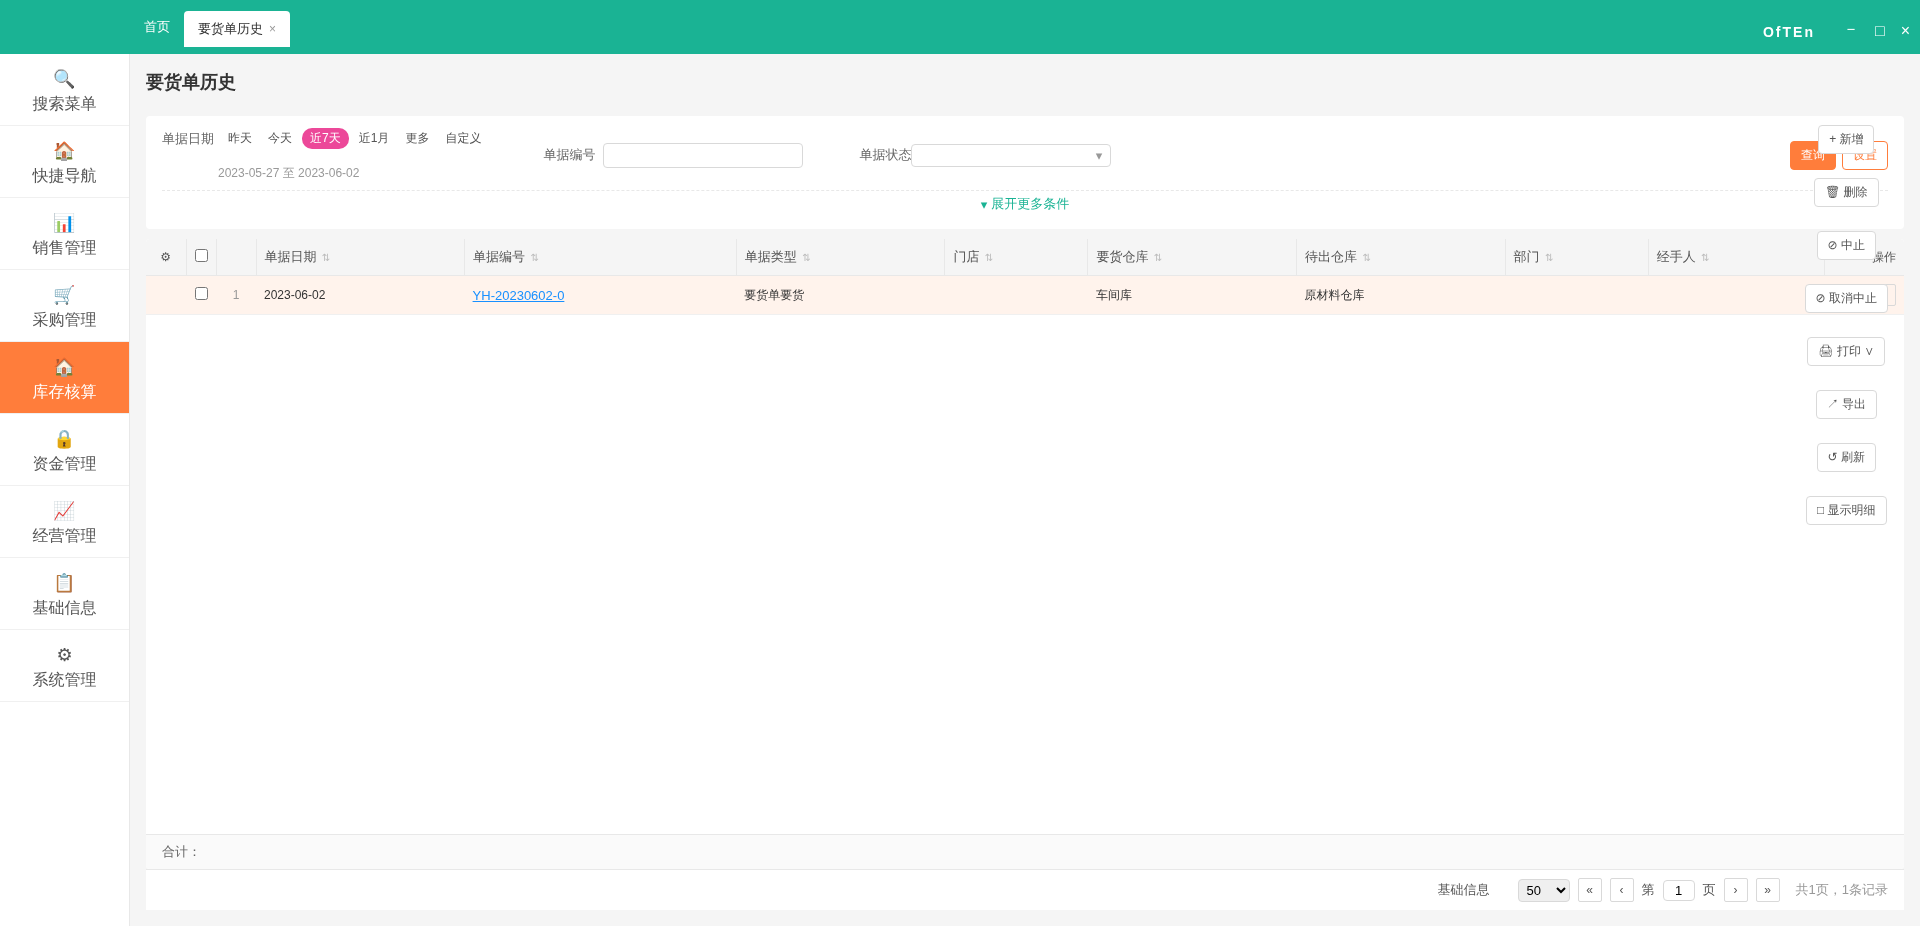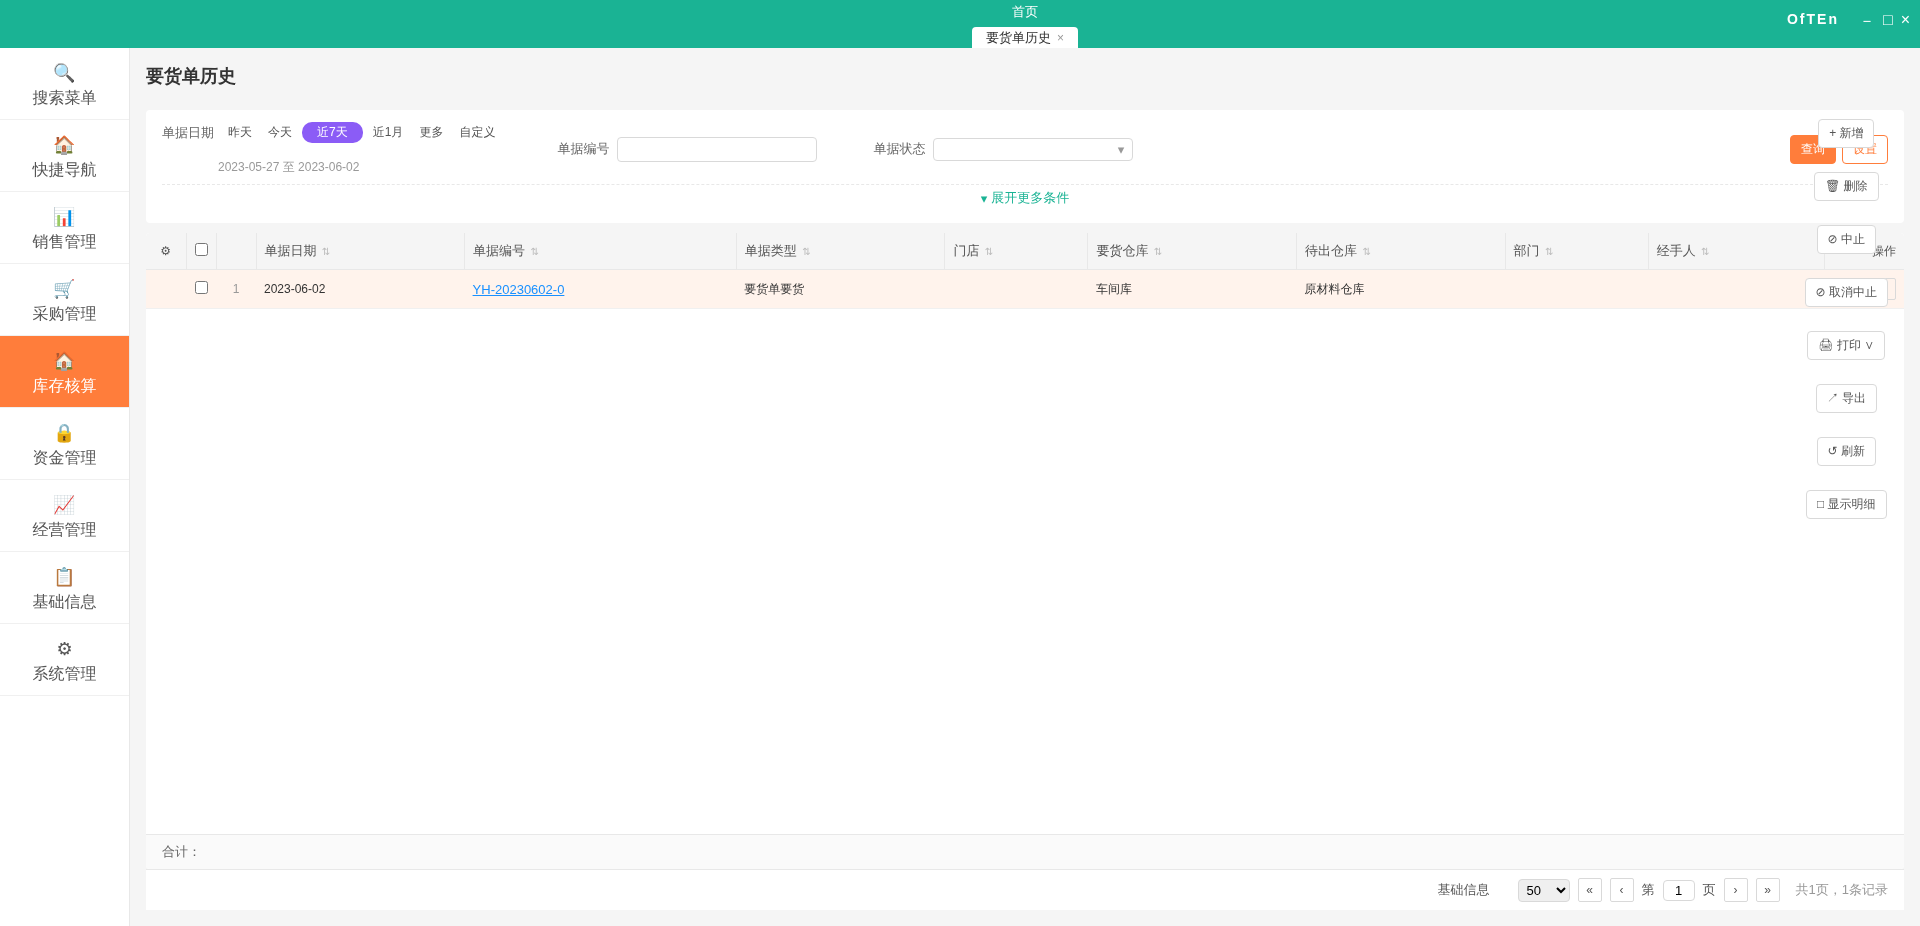--- a/index.html
+++ b/index.html
@@ -1,28 +1,27 @@
 <!DOCTYPE html>
 <html><head>
   <meta charset="utf-8">
   <style>
     * { box-sizing: border-box; margin: 0; padding: 0; font-family: 'Microsoft YaHei', Arial, sans-serif; font-size: 13px; }
     body { display: flex; flex-direction: column; height: 926px; overflow: hidden; background: #f0f2f5; }
 
     
     .top-bar {
-      height: 48px;
+      height: 54px;
       background: #1ab394;
       display: flex;
       align-items: center;
       padding: 0 0 0 130px;
       color: white;
       flex-shrink: 0;
       position: relative;
-      flex-direction: column;
     }
     .top-bar-tab {
       display: inline-flex;
       align-items: center;
       height: 40px;
       padding: 0 14px;
       cursor: pointer;
       font-size: 13px;
       color: white;
     }
@@ -36,25 +35,25 @@
     }
     .top-bar-tab .close-icon {
       margin-left: 6px;
       font-size: 12px;
       cursor: pointer;
       color: #999;
     }
     .top-bar-right {
       position: absolute;
       right: 10px;
-      top: 11px;
+      top: 0;
       height: 40px;
       display: flex;
-      align-items: flex-start;
-      gap: 8px;
+      align-items: flex-end;
+      gap: 16px;
       color: white;
       font-size: 12px;
     }
 
     
     .main-layout {
       display: flex;
       flex: 1;
       overflow: hidden;
     }
@@ -116,24 +115,24 @@
     .filter-label { color: #666; white-space: nowrap; }
     .date-shortcuts { display: flex; gap: 4px; align-items: center; }
     .date-shortcut {
       padding: 1px 6px;
       cursor: pointer;
       color: #555;
       border-radius: 2px;
       font-size: 12px;
     }
     .date-shortcut.active {
-      background: #8b5cf6;
+      background: #ec4899;
       color: white;
       border-radius: 10px;
-      padding: 2px 15px;
+      padding: 2px 8px;
     }
     .date-range-text { color: #999; font-size: 12px; margin-top: 14px; }
     .filter-input {
       border: 1px solid #d9d9d9;
       border-radius: 4px;
       padding: 4px 8px;
       width: 200px;
       outline: none;
       color: #333;
     }
@@ -388,21 +387,21 @@
             </div>
           </div>
           <span class="date-range-text" style="margin-left:56px;">2023-05-27 至 2023-06-02</span>
         </div>
 
         <div style="display:flex;align-items:center;gap:8px;margin-left:40px;">
           <span class="filter-label">单据编号</span>
           <input class="filter-input" type="text" style="">
         </div>
 
-        <div style="display:flex;align-items:center;gap:8px;margin-left:40px;">
+        <div style="display:flex;align-items:center;margin-left:40px;">
           <span class="filter-label">单据状态</span>
           <div class="filter-select-wrap">
             <span></span>
             <span style="color:#999;">▾</span>
           </div>
         </div>
 
         <div style="margin-left:auto;display:flex;gap:6px;align-items:center;">
           <button class="btn primary">查询</button>
           <button class="btn secondary">设置</button>

